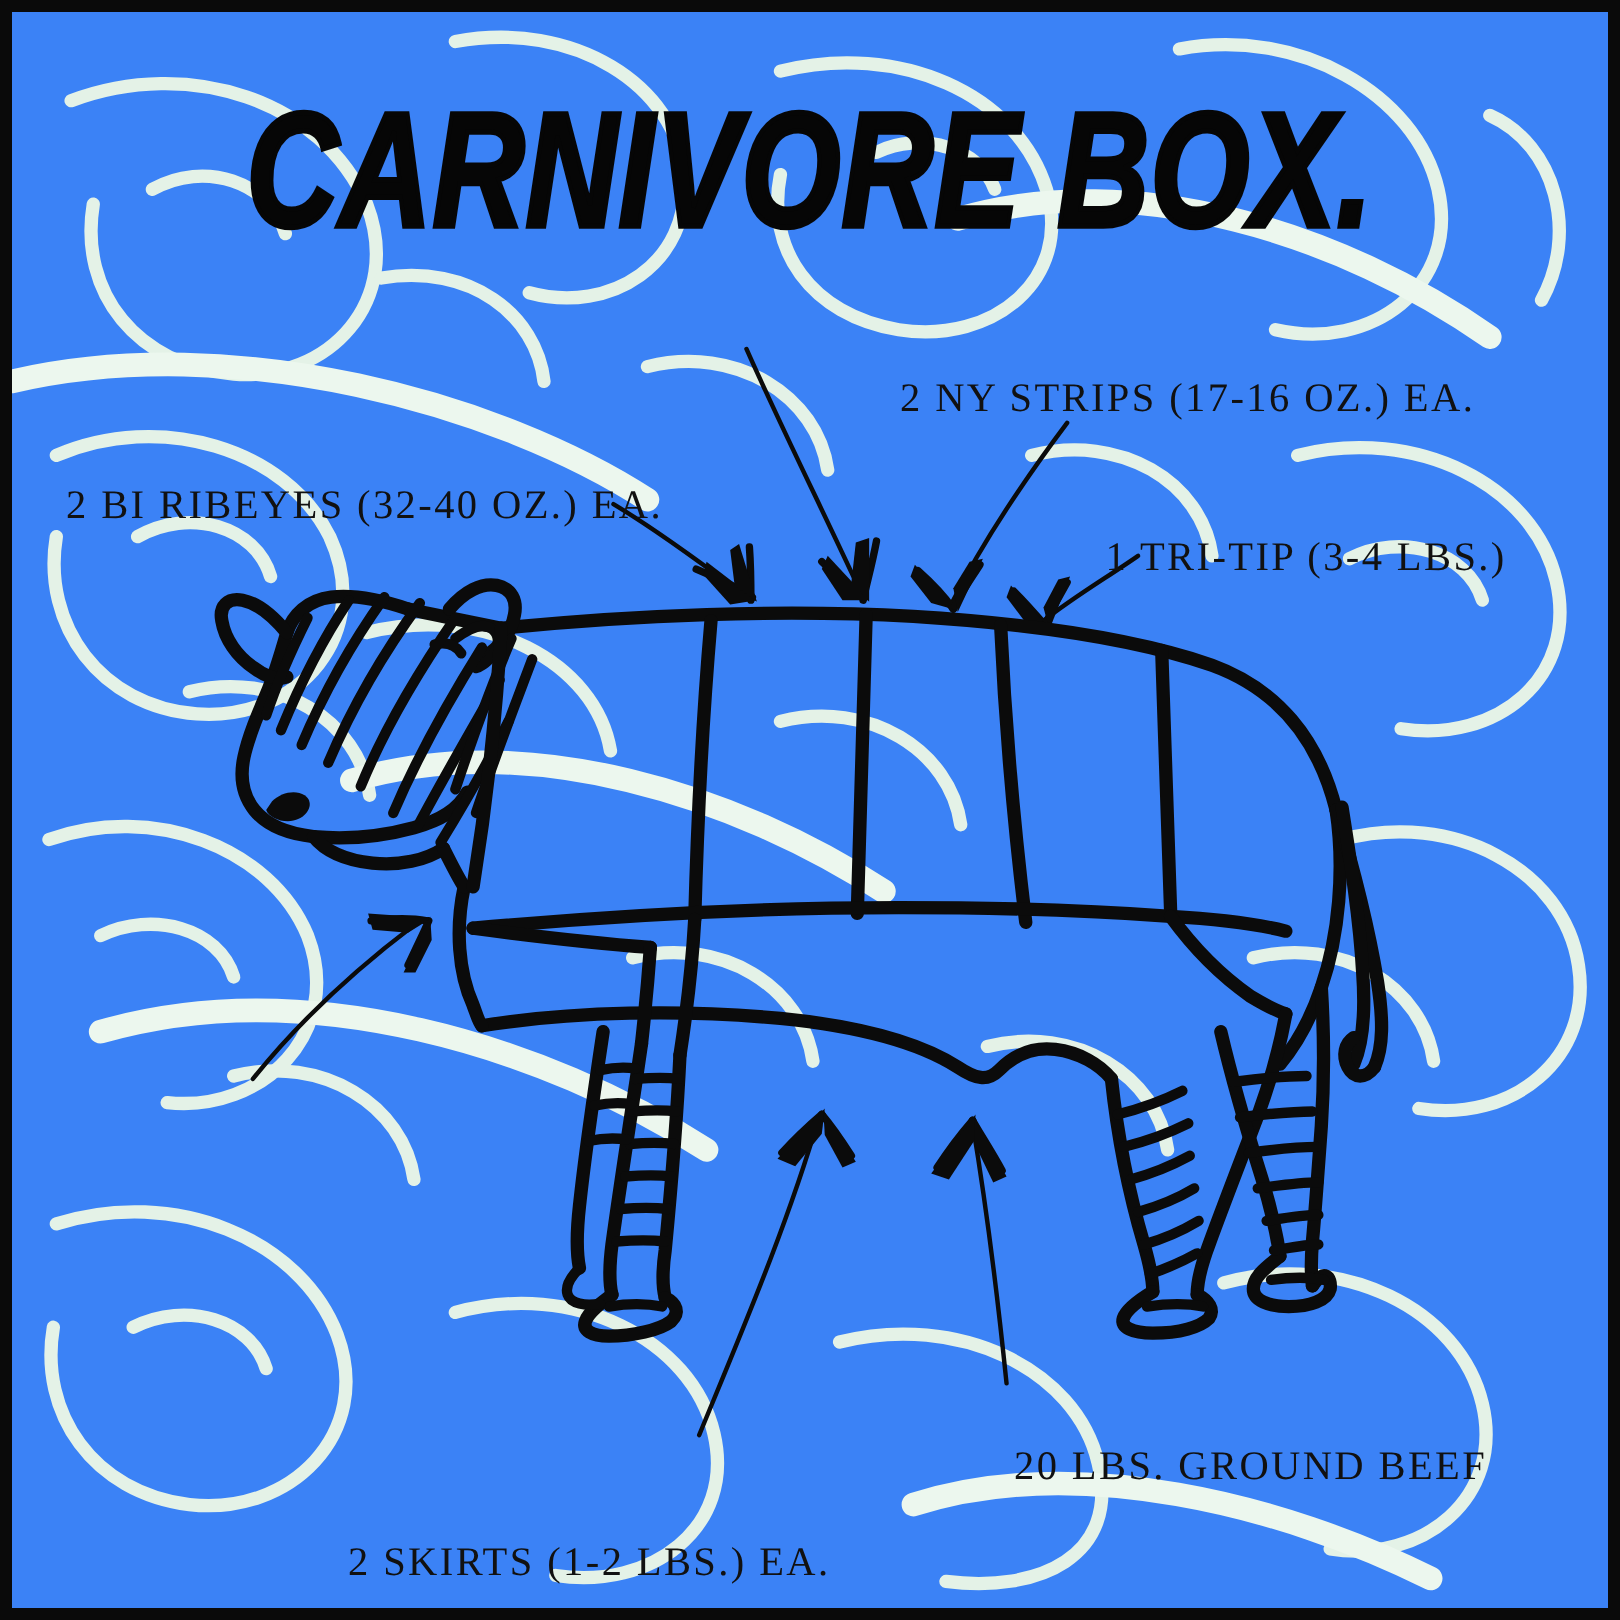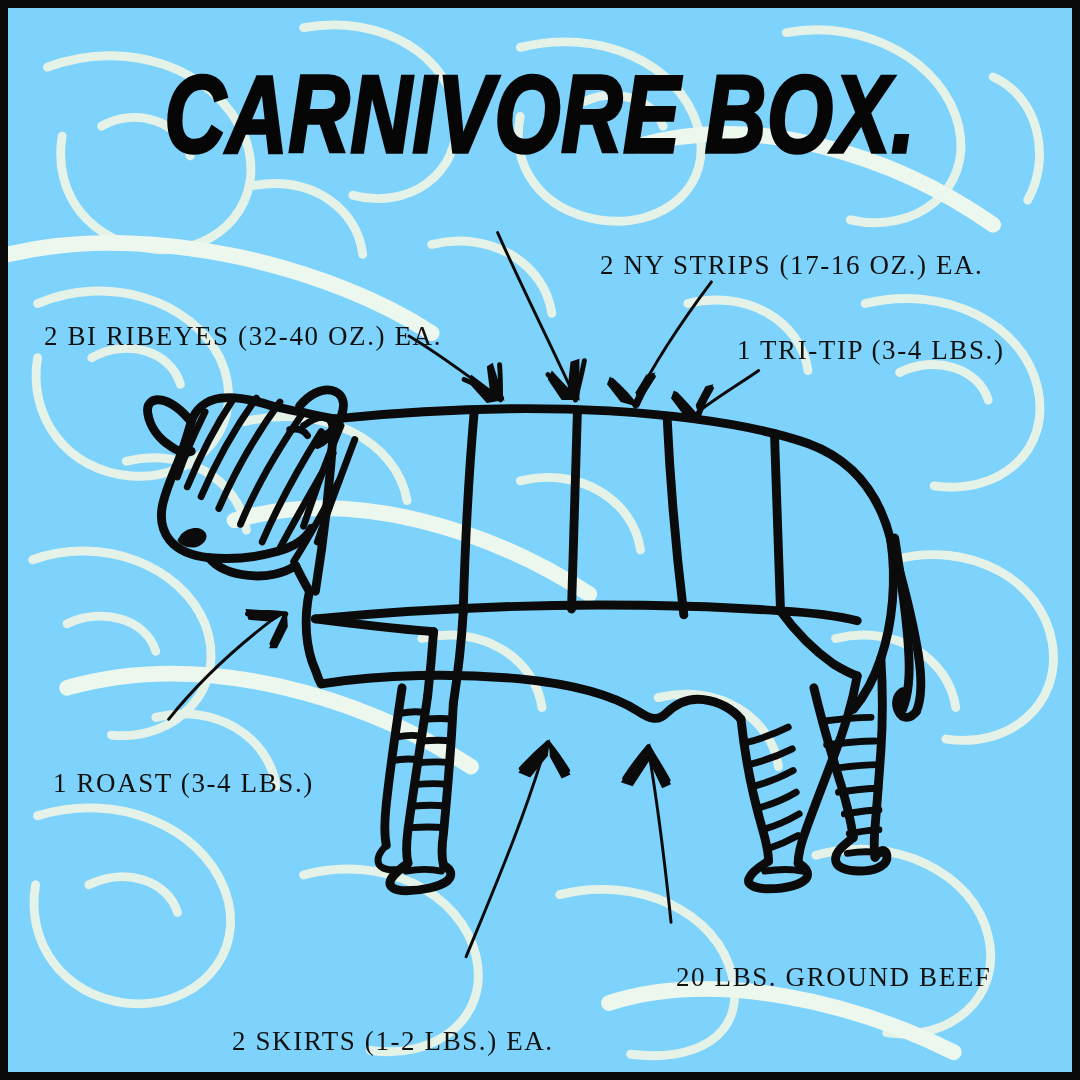--- a/index.html
+++ b/index.html
@@ -12,21 +12,21 @@
     height: 1080px;
     overflow: hidden;
     font-family: "Liberation Serif", serif;
   }
 
   #poster {
     position: relative;
     width: 1080px;
     height: 1080px;
     box-sizing: border-box;
-    background: #7dd3fc;
+    background: #3b82f6;
     border: 8px solid #0a0a0a;
     overflow: hidden;
   }
 
   
   #bg-pattern {
     position: absolute;
     inset: 0;
     z-index: 0;
     pointer-events: none;
@@ -60,21 +60,21 @@
     font-family: "Liberation Serif", serif;
     font-size: 27px;
     letter-spacing: 1.6px;
     color: #111111;
     white-space: nowrap;
   }
 
   #label-tbones        { left: 136px; top: 189px; }
   #label-nystrips      { left: 592px; top: 242px; }
   #label-ribeyes       { left: 36px;  top: 293px; margin-top: 20px; }
-  #label-tritip        { left: 729px; top: 327px; }
+  #label-tritip        { left: 729px; top: 348px; }
   #label-roast         { left: 45px;  top: 760px; }
   #label-groundbeef    { left: 668px; top: 954px; }
   #label-skirts        { left: 224px; top: 994px; margin-top: 24px; }
 
   
   #artwork {
     position: absolute;
     inset: 0;
     z-index: 2;
     pointer-events: none;
@@ -328,17 +328,16 @@
       <path class="ink ink-thick" d="M896 540 C908 580 918 620 924 656 C928 682 928 700 922 714"></path>
       <path class="ink ink-thick" d="M900 538 C906 576 912 614 914 650 C916 678 914 698 908 712"></path>
       <path class="ink ink-thick" d="M922 714 C916 722 908 722 904 714 C900 706 902 698 908 694"></path>
     </g>
 
   </svg>
 
   <div class="label" id="label-nystrips">2 NY STRIPS (17-16 OZ.) EA.</div>
   <div class="label" id="label-ribeyes">2 BI RIBEYES (32-40 OZ.) EA.</div>
   <div class="label" id="label-tritip">1 TRI-TIP (3-4 LBS.)</div>
-  <div class="label" id="label-roast">1 ROAST (3-4 LBS.)</div>
   <div class="label" id="label-groundbeef">20 LBS. GROUND BEEF</div>
   <div class="label" id="label-skirts">2 SKIRTS (1-2 LBS.) EA.</div>
 
 </div>
 
 </body></html>

